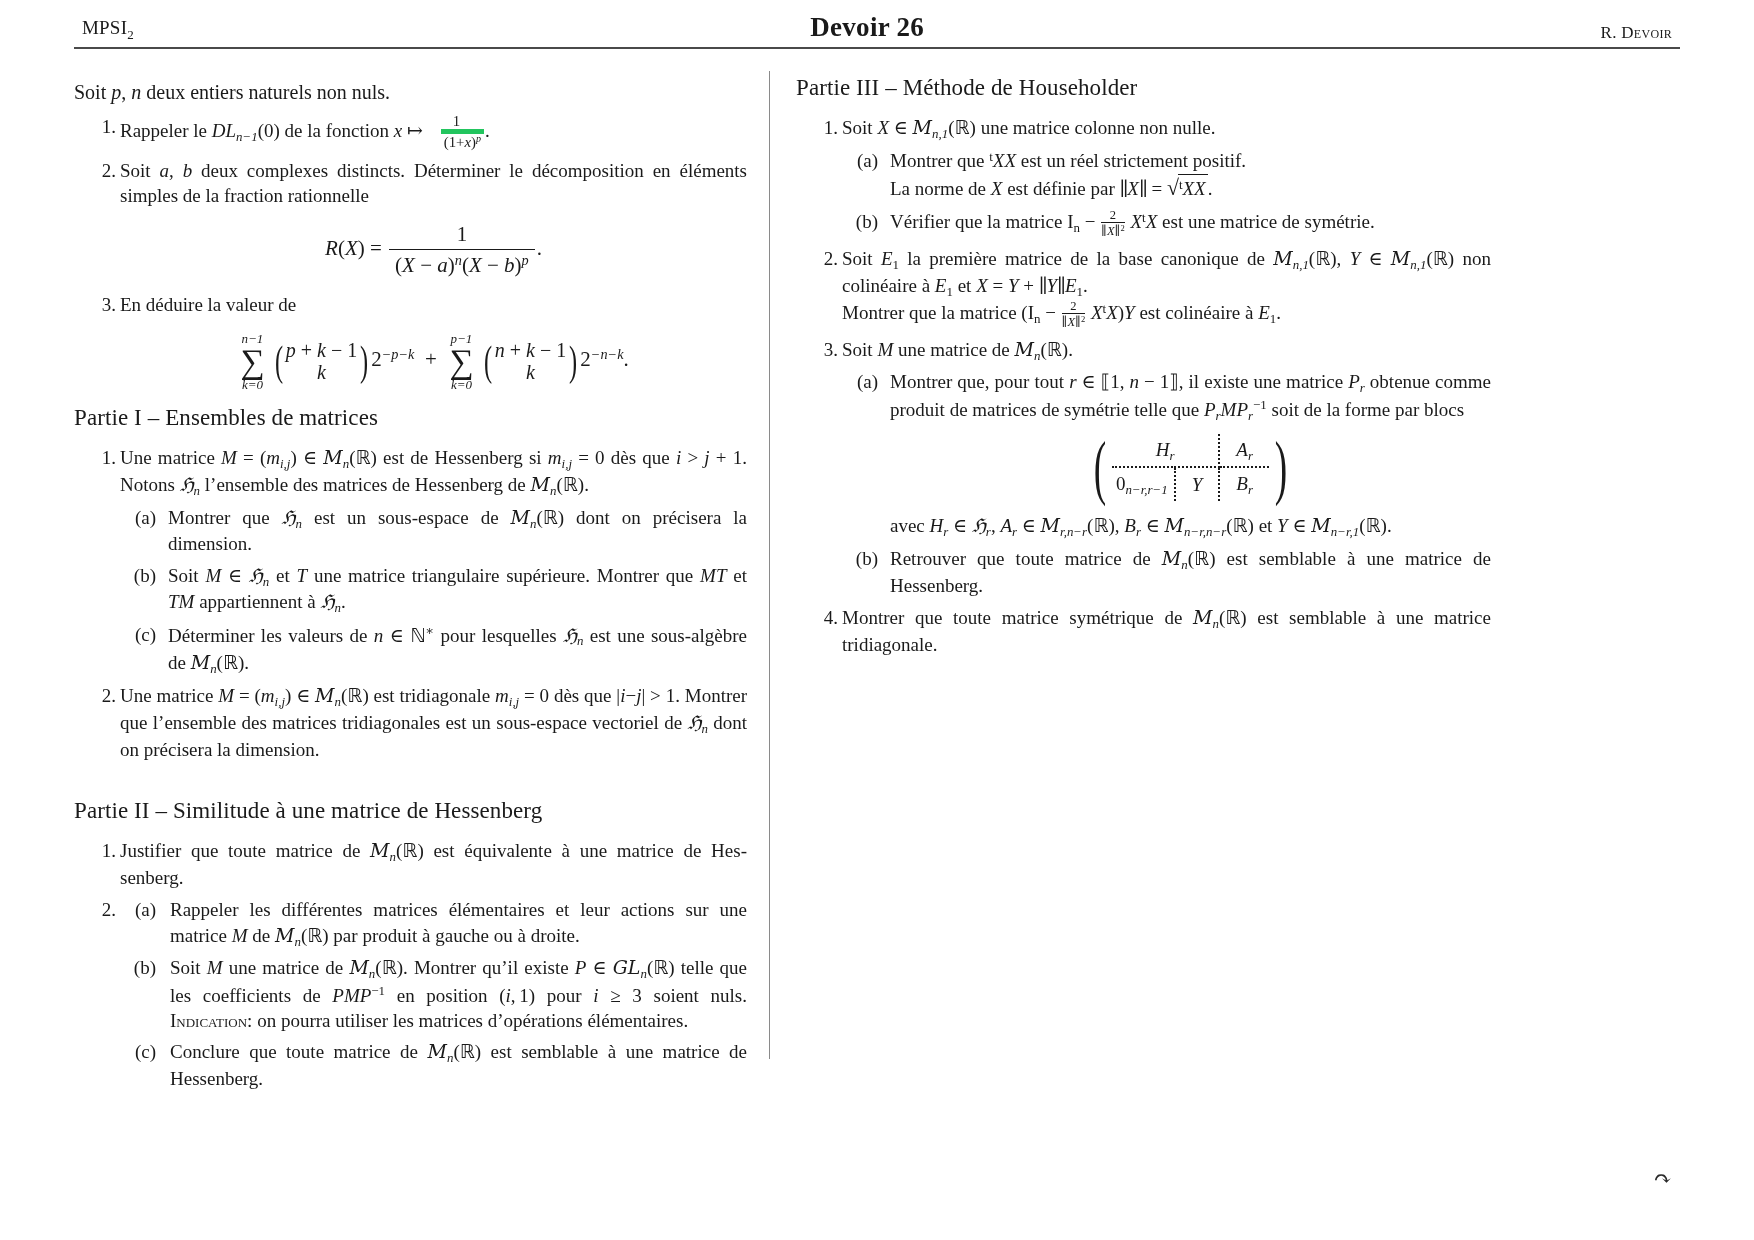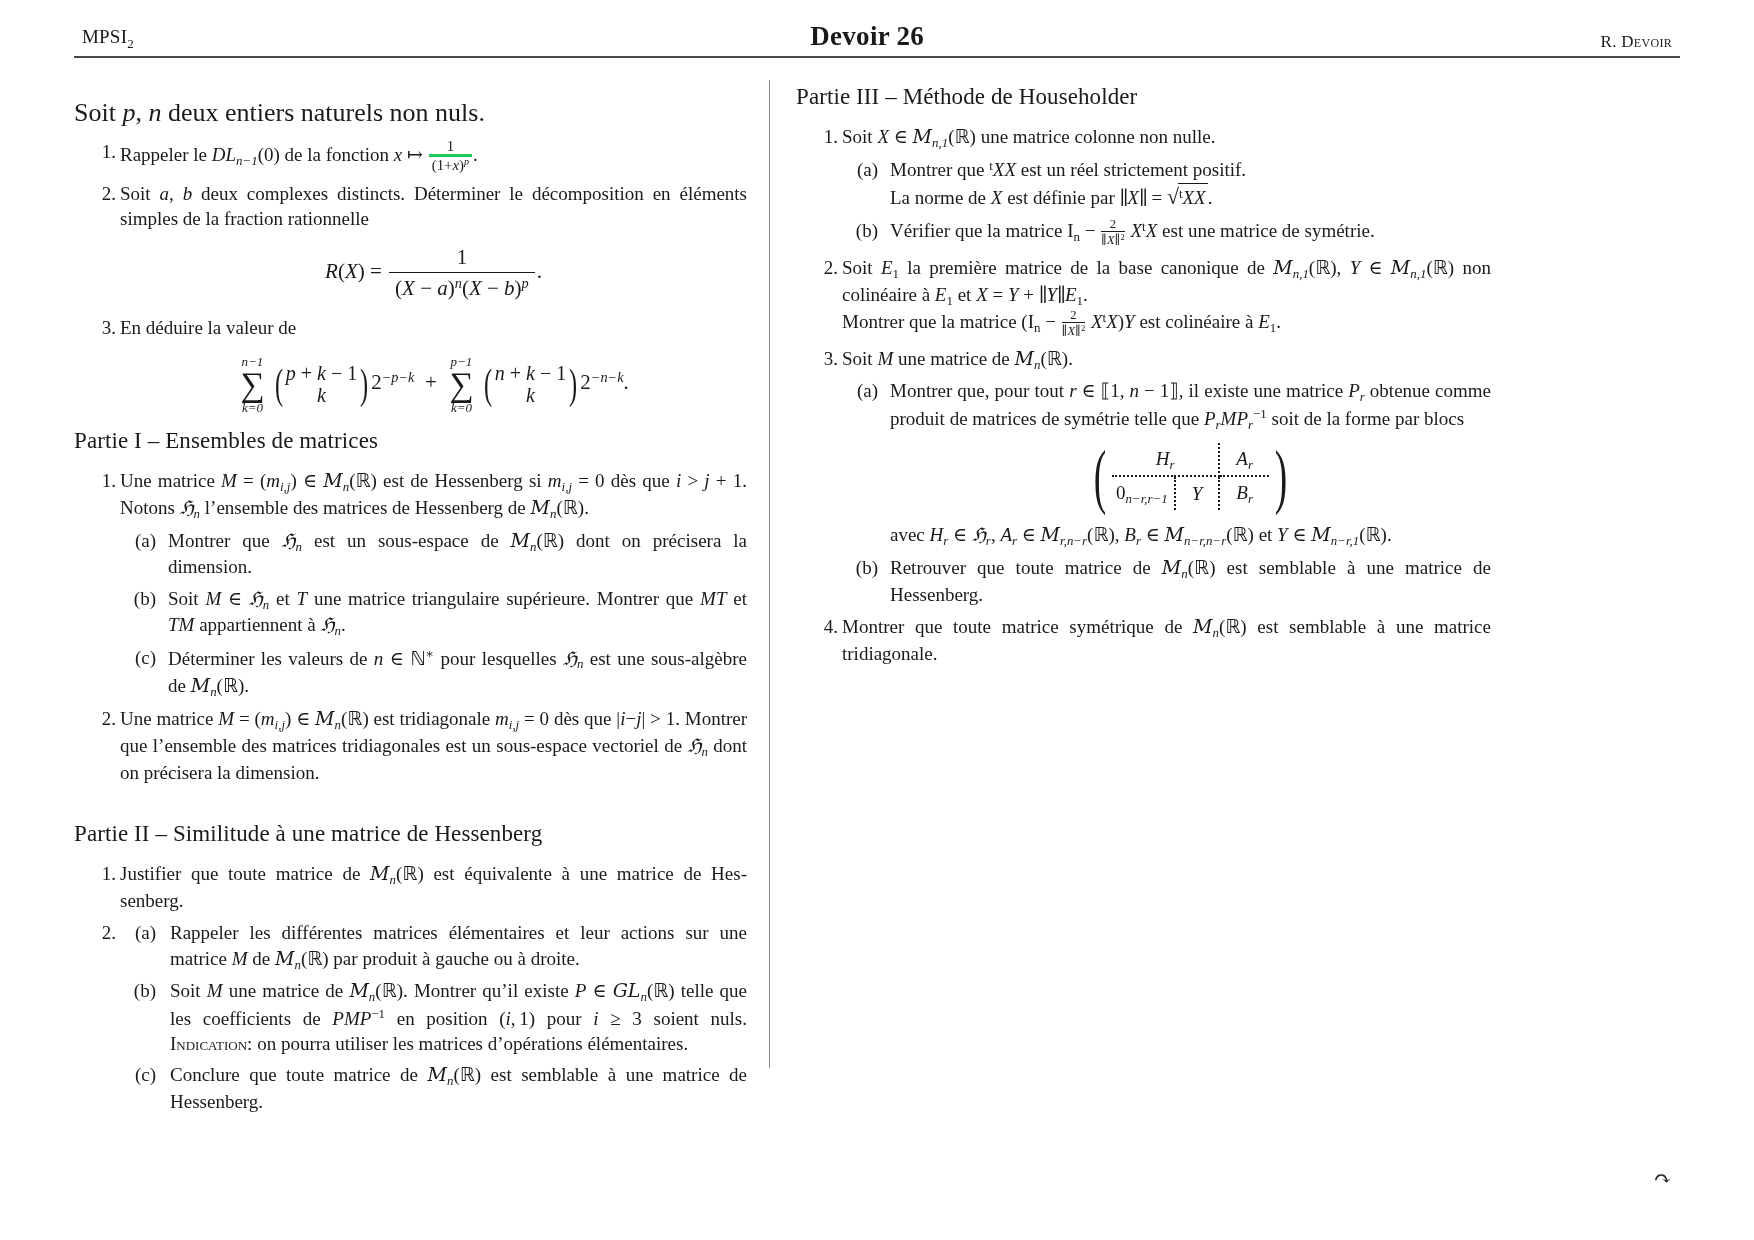--- a/index.html
+++ b/index.html
@@ -11,21 +11,21 @@
     width: 1754px;
     height: 1240px;
     font-family: "Liberation Serif", "DejaVu Serif", serif;
     color: #1a1a1a;
     position: relative;
     overflow: hidden;
   }
   .page {
     position: absolute;
     inset: 0;
-    padding: 14px 74px 0 74px;
+    padding: 5px 74px 0 74px;
     box-sizing: border-box;
   }
 
   
   .header {
     display: flex;
     align-items: flex-end;
     justify-content: space-between;
     height: 40px;
     padding: 0 8px 2px 8px;
@@ -85,23 +85,23 @@
   h2.sub {
     font-size: 23px;
     font-weight: normal;
     margin: 26px 0 14px 0;
     letter-spacing: .1px;
   }
   h2.sub.first { margin-top: 8px; }
 
   
   p.body {
-    font-size: 26px;
+    font-size: 20px;
     line-height: 1.33;
-    margin: 16px 0 8px 0;
+    margin: 8px 0 8px 0;
     text-align: justify;
   }
 
   
   ol.lvl1 {
     list-style: none;
     margin: 0;
     padding: 0;
   }
   ol.lvl1 > li {
@@ -160,21 +160,21 @@
 
   .frac {
     display: inline-block;
     vertical-align: middle;
     text-align: center;
     font-size: .78em;
     line-height: 1.05;
     margin: 0 1px;
   }
   .frac .num { display: block; padding: 0 3px; }
-  .frac .den { display: block; border-top: 3px solid #22c55e; padding: 0 3px; }
+  .frac .den { display: block; border-top: 5px solid #22c55e; padding: 0 3px; margin-left: 12px; }
 
   .dispeq {
     text-align: center;
     font-size: 21px;
     margin: 14px 0 14px 0;
   }
   .bigfrac {
     display: inline-block;
     vertical-align: middle;
     text-align: center;

